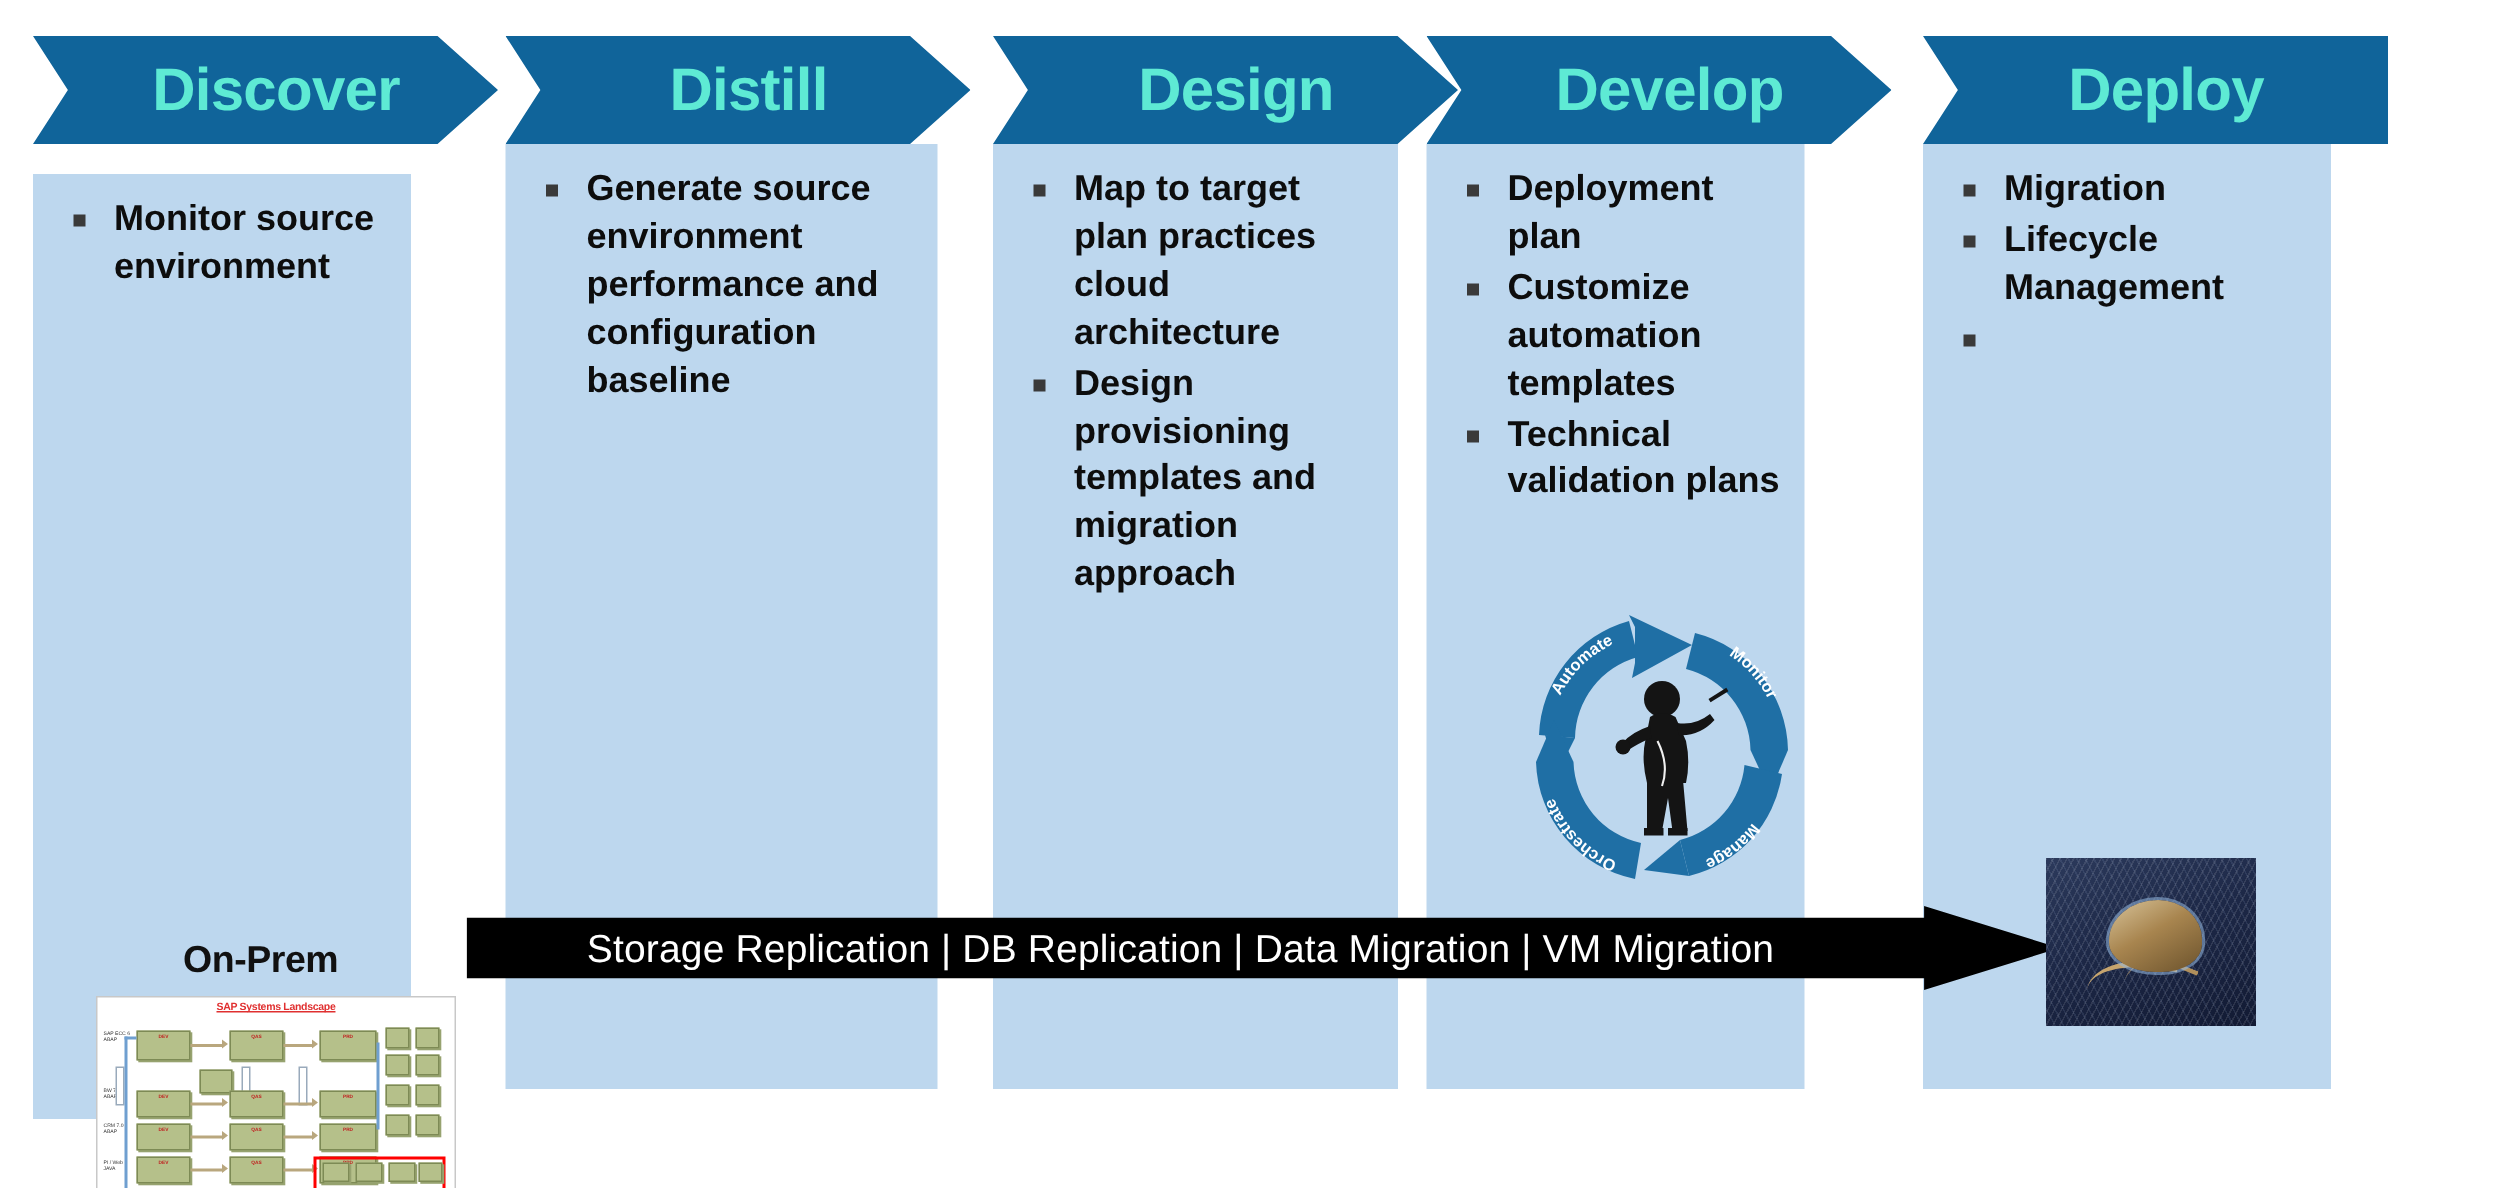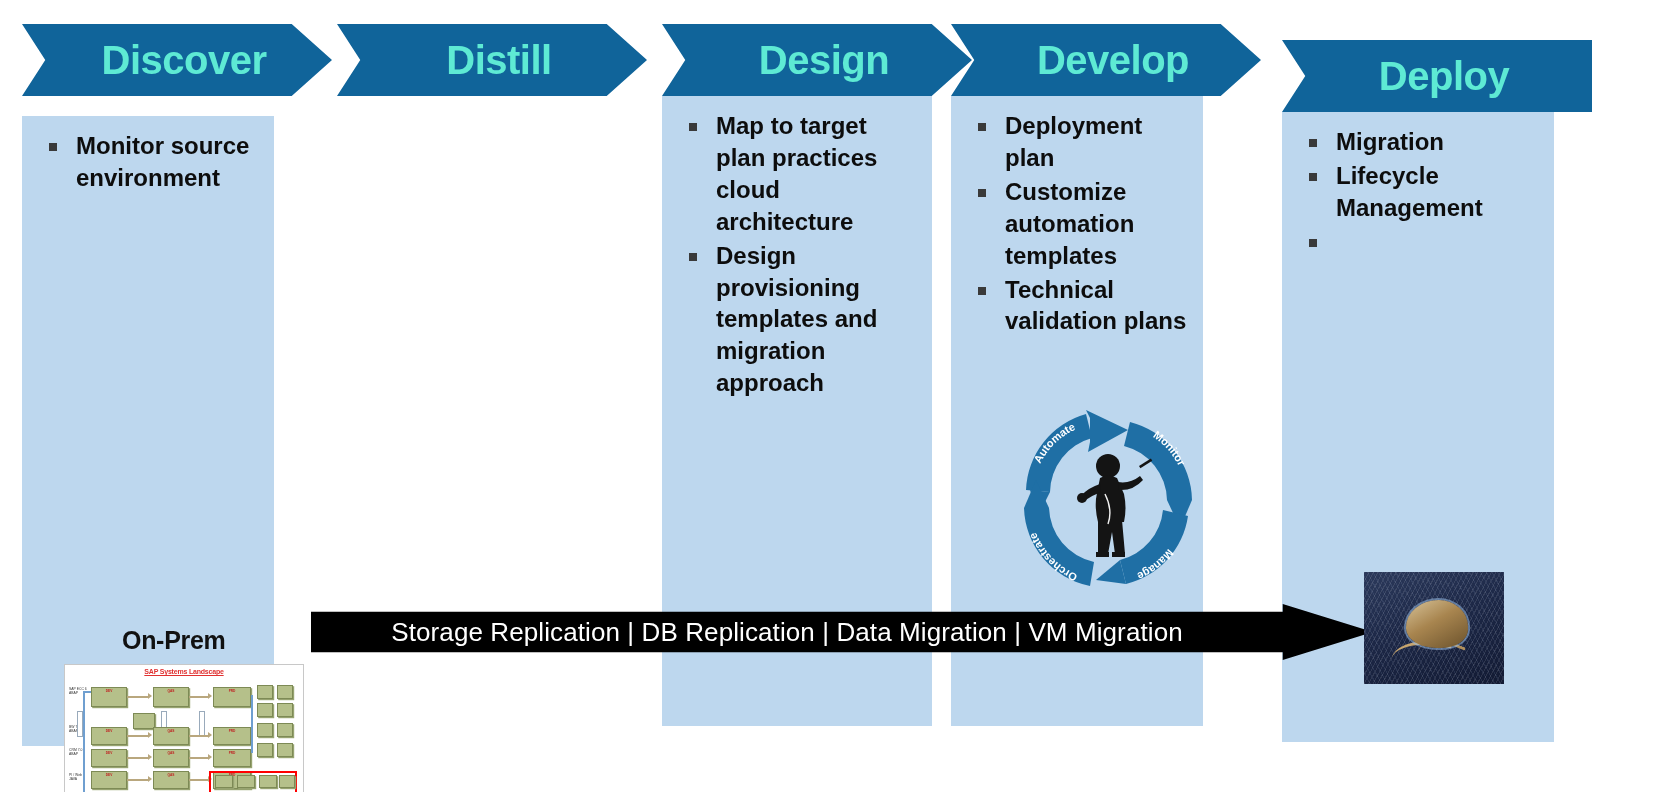--- a/index.html
+++ b/index.html
@@ -23,21 +23,20 @@
     position: relative;
     height: 72px;
     background: #10649A;
     -webkit-clip-path: polygon(0 0, 87% 0, 100% 50%, 87% 100%, 0 100%, 7.5% 50%);
     clip-path: polygon(0 0, 87% 0, 100% 50%, 87% 100%, 0 100%, 7.5% 50%);
     display: flex; align-items: center; justify-content: center;
   }
   .col-4 .chev {
     -webkit-clip-path: polygon(0 0, 100% 0, 100% 100%, 0 100%, 7.5% 50%);
     clip-path: polygon(0 0, 100% 0, 100% 100%, 0 100%, 7.5% 50%);
-    margin-top: 16px;
   }
   .chev-label {
     color: #5eead4;
     font-size: 40px;
     font-weight: bold;
     letter-spacing: -0.5px;
     padding-left: 14px;
     white-space: nowrap;
   }
 
@@ -313,20 +312,28 @@
         <div class="bluelink" style="left:18px; top:131px; width:8px;  height:0;"></div>
         <div class="bluelink" style="left:186px;top:30px;  width:0;    height:58px;"></div>
       </div>
     </div>
   </div>
 
   <div class="col col-1">
     <div class="chev">
       <span class="chev-label">Distill</span>
     </div>
+    <div class="panel">
+      <ul class="bullets">
+        <li>
+          <span class="sq"></span>
+          <span>Generate source environment performance and configuration baseline</span>
+        </li>
+      </ul>
+    </div>
   </div>
 
   <div class="col col-2">
     <div class="chev">
       <span class="chev-label">Design</span>
     </div>
     <div class="panel">
       <ul class="bullets">
         <li>
           <span class="sq"></span>

